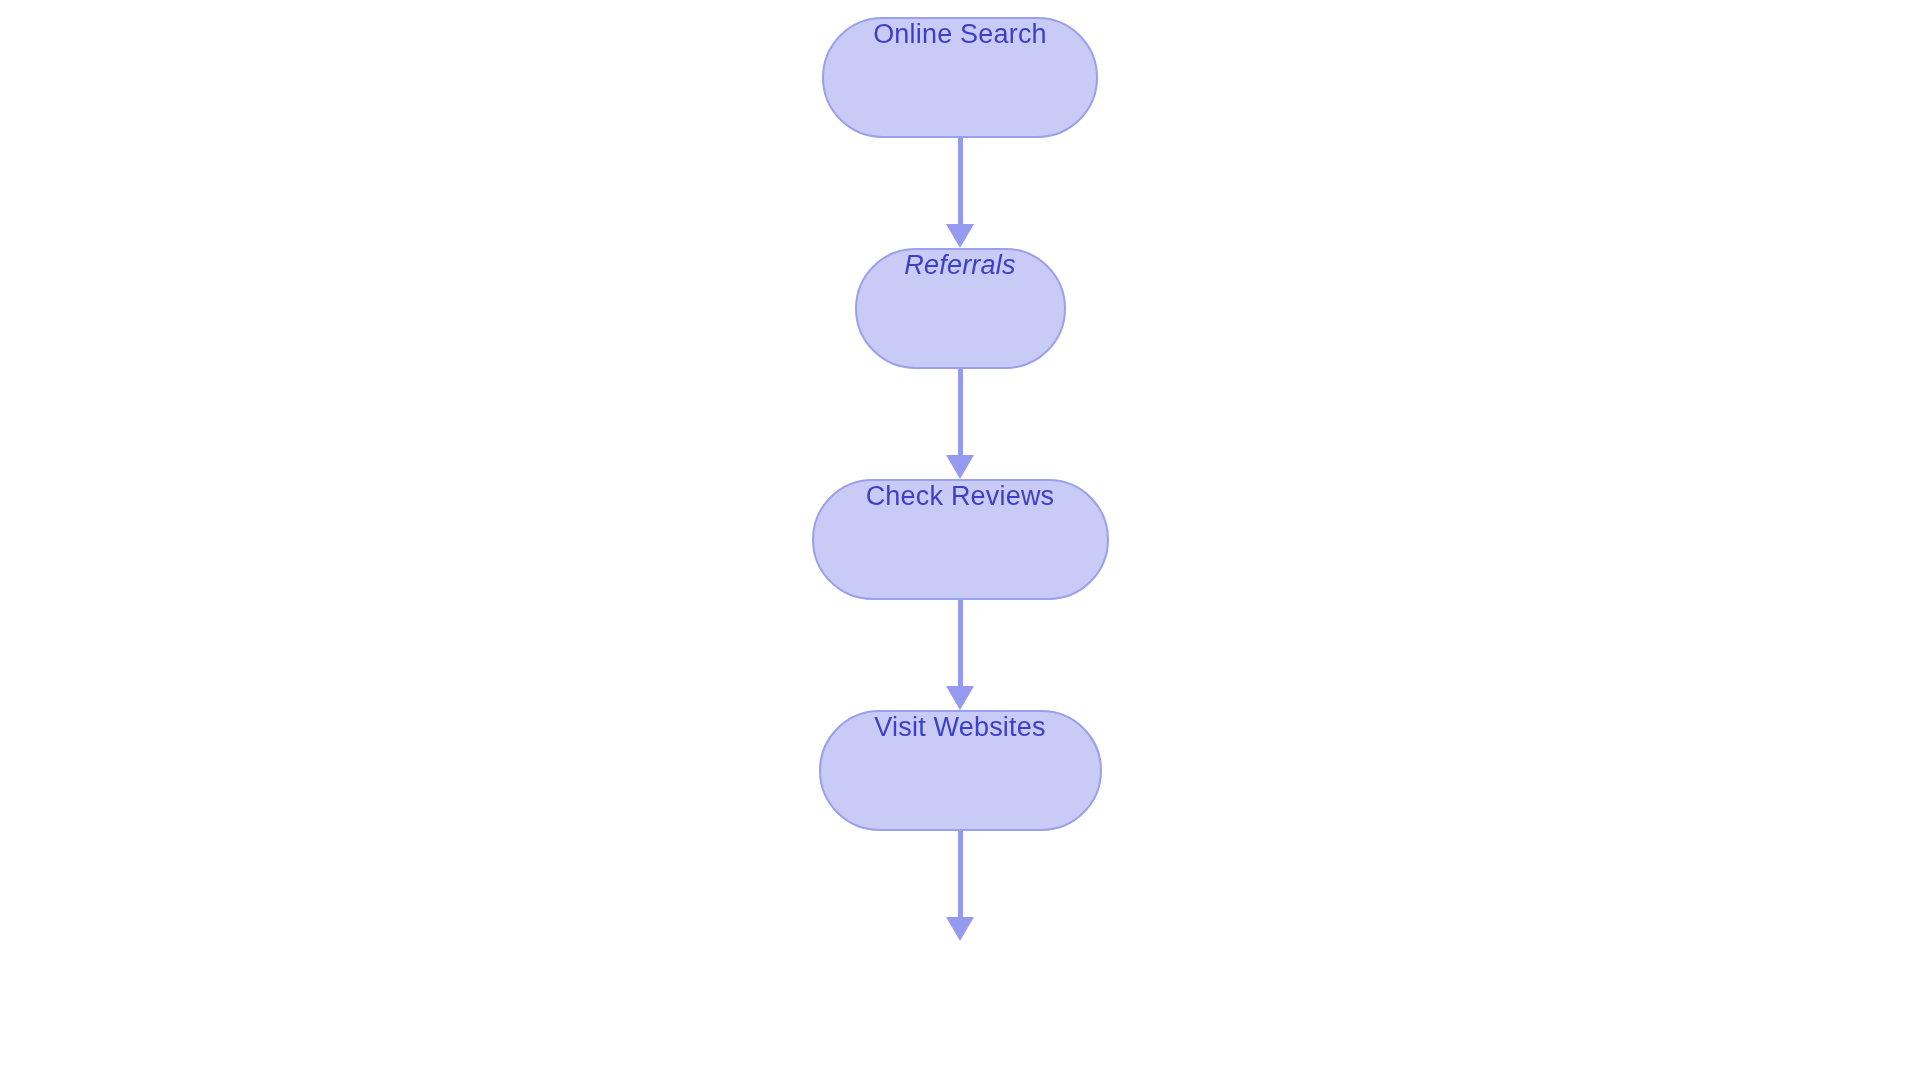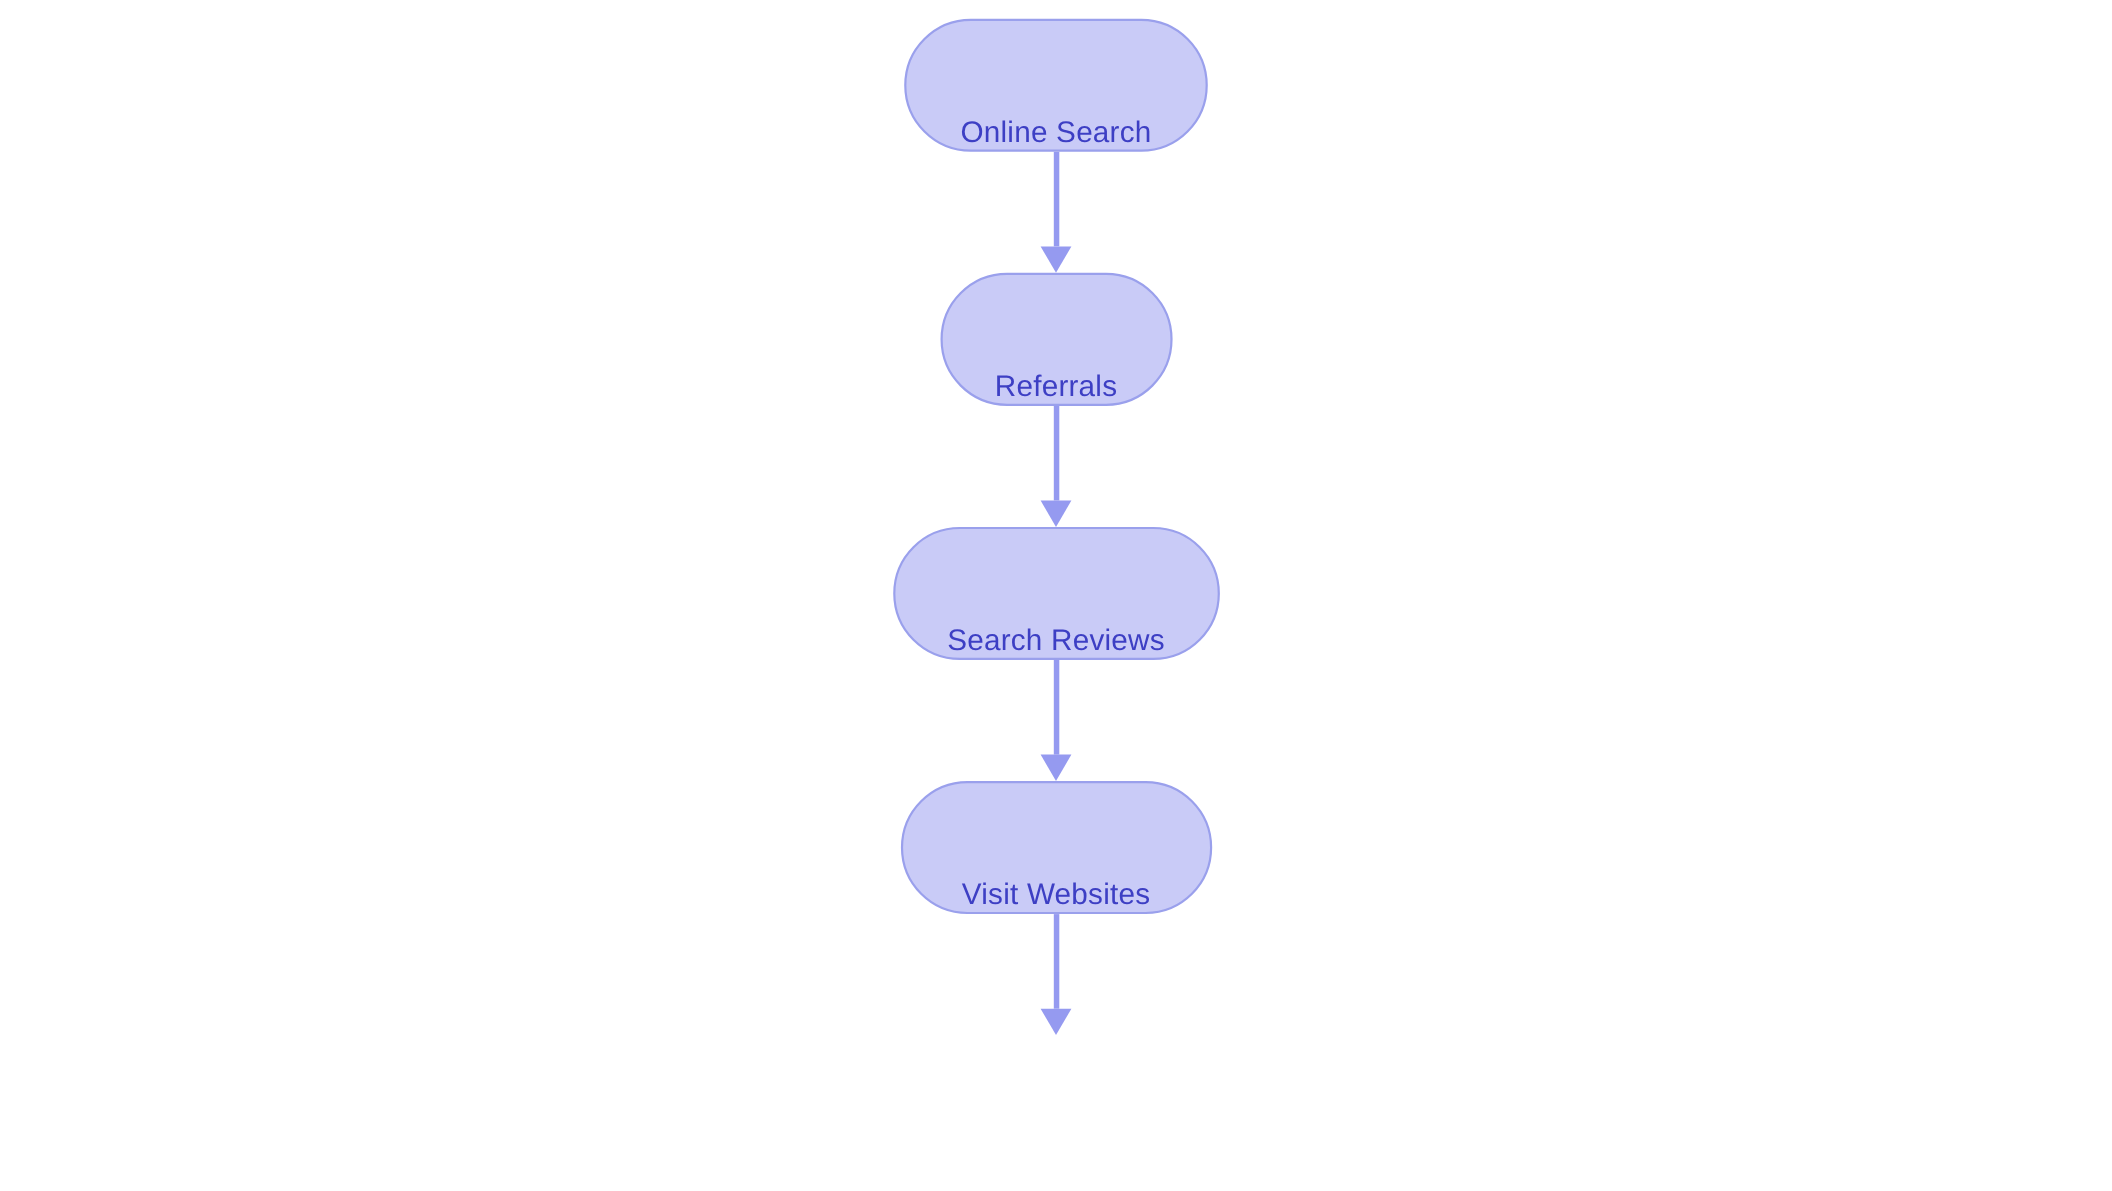--- a/index.html
+++ b/index.html
@@ -24,31 +24,31 @@
     align-items: center;
   }
   .node {
     height: 121px;
     box-sizing: border-box;
     border-radius: 60.5px;
     background: var(--node-fill, #c9cbf7);
     border: 2px solid var(--node-border, #9aa0ec);
     color: var(--node-text, #3d3fc4);
     display: flex;
-    align-items: flex-end;
+    align-items: flex-start;
     justify-content: center;
     font-size: 27px;
     letter-spacing: 0.2px;
     flex: 0 0 auto;
   }
   .node span {
     white-space: nowrap;
   }
   .n0 { width: 276px; }
-  .n1 { width: 211px; }
+  .n1 { width: 211px; font-style: italic; }
   .n2 { width: 297px; }
   .n3 { width: 283px; }
   .n4 { width: 570px; }
   .connector {
     height: 110px;
     width: 28px;
     flex: 0 0 auto;
     display: flex;
     flex-direction: column;
     align-items: center;
@@ -84,21 +84,21 @@
   <div class="node n1">
     <span>Referrals</span>
   </div>
 
   <div class="connector">
     <div class="line"></div>
     <div class="head"></div>
   </div>
 
   <div class="node n2">
-    <span>Search Reviews</span>
+    <span>Check Reviews</span>
   </div>
 
   <div class="connector">
     <div class="line"></div>
     <div class="head"></div>
   </div>
 
   <div class="node n3">
     <span>Visit Websites</span>
   </div>

